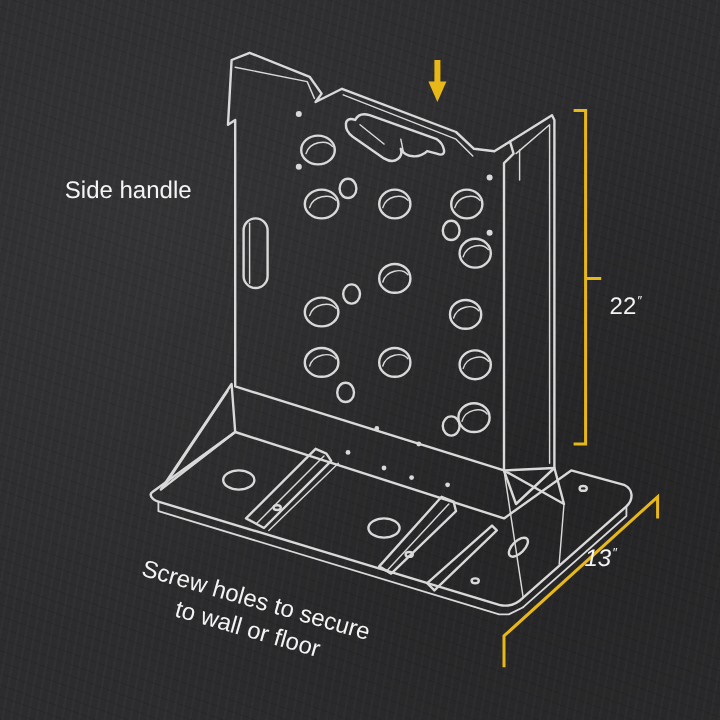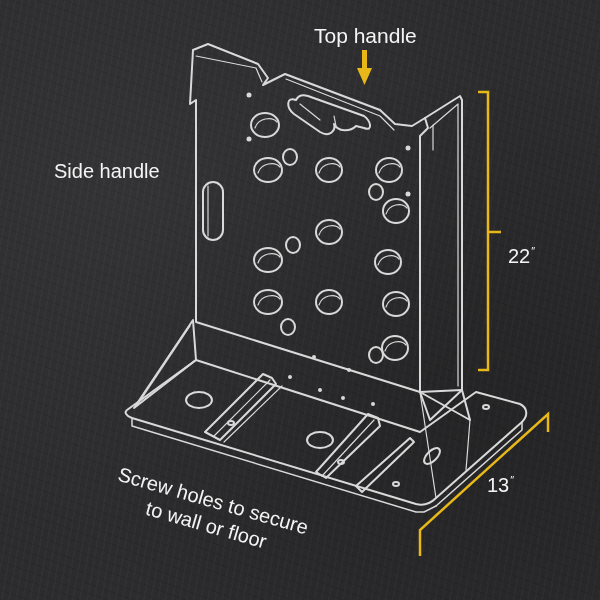--- a/index.html
+++ b/index.html
@@ -12,23 +12,23 @@
       repeating-linear-gradient(100deg, rgba(255,255,255,0.018) 0 2px, transparent 2px 7px),
       repeating-linear-gradient(20deg, rgba(0,0,0,0.10) 0 1px, transparent 1px 9px),
       #2c2c2e;
   }
   svg.art { position:absolute; left:0; top:0; }
   .lbl {
     position:absolute; color:#f4f4f4;
     font-family:"Liberation Sans", sans-serif; white-space:nowrap;
   }
   .top-label { left:314px; top:24px; font-size:21px; }
-  .side-label { left:54px; top:160px; font-size:20px; }
+  .side-label { left:54px; top:148px; font-size:20px; }
   .dim-22 { left:508px; top:220px; font-size:20px;margin-top:25px; }
-  .dim-13 { left:487px; top:474px; font-size:20px; }
+  .dim-13 { left:487px; top:455px; font-size:20px;font-style:italic; }
   .screw-label {
     left:122px; top:462px; font-size:20px; line-height:25px; text-align:center;
     transform:rotate(16deg); transform-origin:left top;
   }
   .screw-label span { display:block; }
   .inch { font-size:11px; vertical-align:top; margin-left:1px; }
 </style>
 </head>
 <body>
 
@@ -126,21 +126,20 @@
     <g stroke="#e8b819" stroke-width="2.5" fill="none">
       <path d="M478 92 L488 92 L488 370 L478 370 M488 232 L501 232"></path>
       <path d="M420 556 L420 530 L548 414 L548 432"></path>
     </g>
     <g>
       <rect x="362" y="50" width="5" height="20" fill="#e8b819"></rect>
       <polygon points="357,68 372,68 364.5,85" fill="#e8b819"></polygon>
     </g>
   </svg>
 
-  <div class="lbl top-label">Top handle</div>
   <div class="lbl side-label">Side handle</div>
 
   <div class="lbl dim-22">
     <span>22</span><span class="inch">″</span>
   </div>
 
   <div class="lbl dim-13">
     <span>13</span><span class="inch">″</span>
   </div>
 

